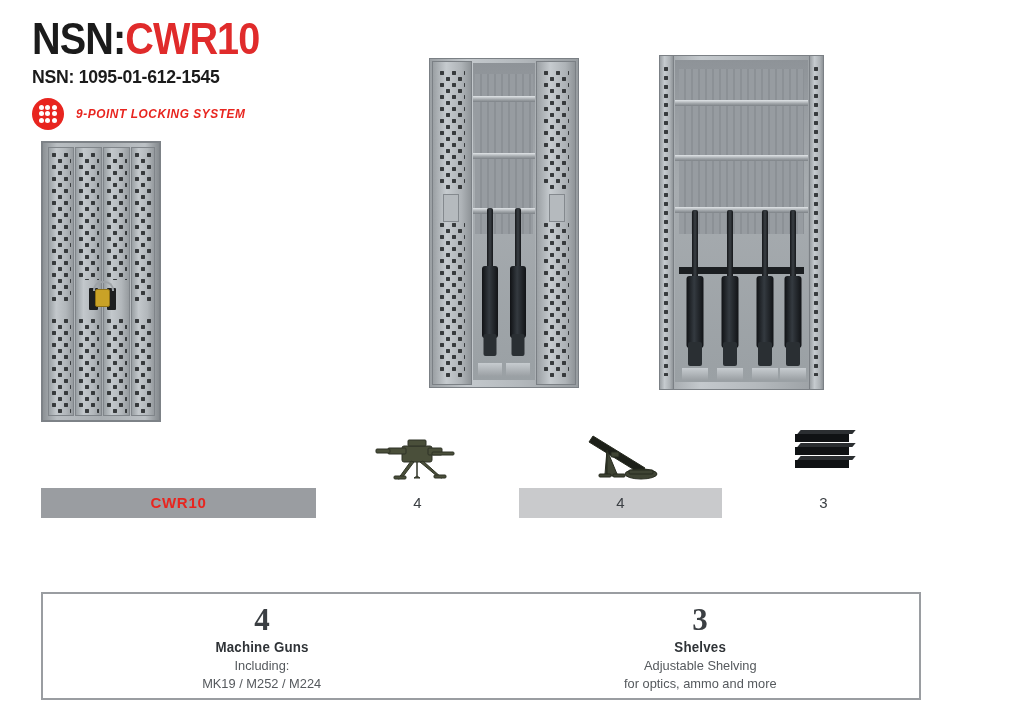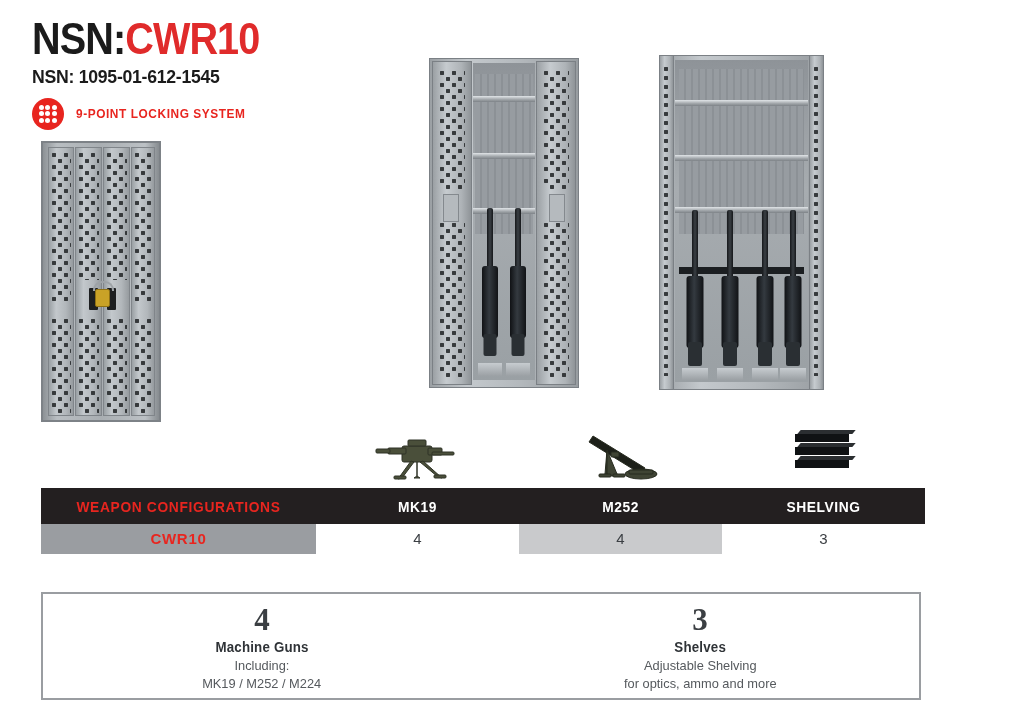--- a/index.html
+++ b/index.html
@@ -28,21 +28,21 @@
   .nsn-sub{
     font-weight:bold;
     font-size:19px;
     letter-spacing:-0.3px;
     color:#1b1b1b;
     margin-top:2px;
     transform:scaleX(0.93);
     transform-origin:left center;
     white-space:nowrap;
   }
-  .lock-row{display:flex;align-items:center;margin-top:10px;}
+  .lock-row{display:flex;align-items:center;margin-top:10px;font-style:italic;}
   .lock-badge{
     width:32px;height:32px;border-radius:50%;
     background:#e8251f;
     display:grid;
     grid-template-columns:repeat(3,1fr);
     grid-template-rows:repeat(3,1fr);
     place-items:center;
     padding:6px;box-sizing:border-box;
   }
   .lock-badge i{display:block;width:5px;height:5px;border-radius:50%;background:#ffffff;}
@@ -296,26 +296,20 @@
   </svg>
 </div>
 
 <div class="shelf-icon-wrap" style="left:795px;top:434px;width:54px;height:48px;">
   <div class="shelf-bar"></div>
   <div class="shelf-bar"></div>
   <div class="shelf-bar"></div>
 </div>
 
 <div id="config-table">
-  <div class="tbl-head">
-    <div class="c0 th accent">WEAPON CONFIGURATIONS</div>
-    <div class="c1 th">MK19</div>
-    <div class="c2 th">M252</div>
-    <div class="c3 th">SHELVING</div>
-  </div>
   <div class="tbl-row">
     <div class="c0">CWR10</div>
     <div class="c1">4</div>
     <div class="c2">4</div>
     <div class="c3">3</div>
   </div>
 </div>
 
 <div id="stats-box">
   <div class="stat">

